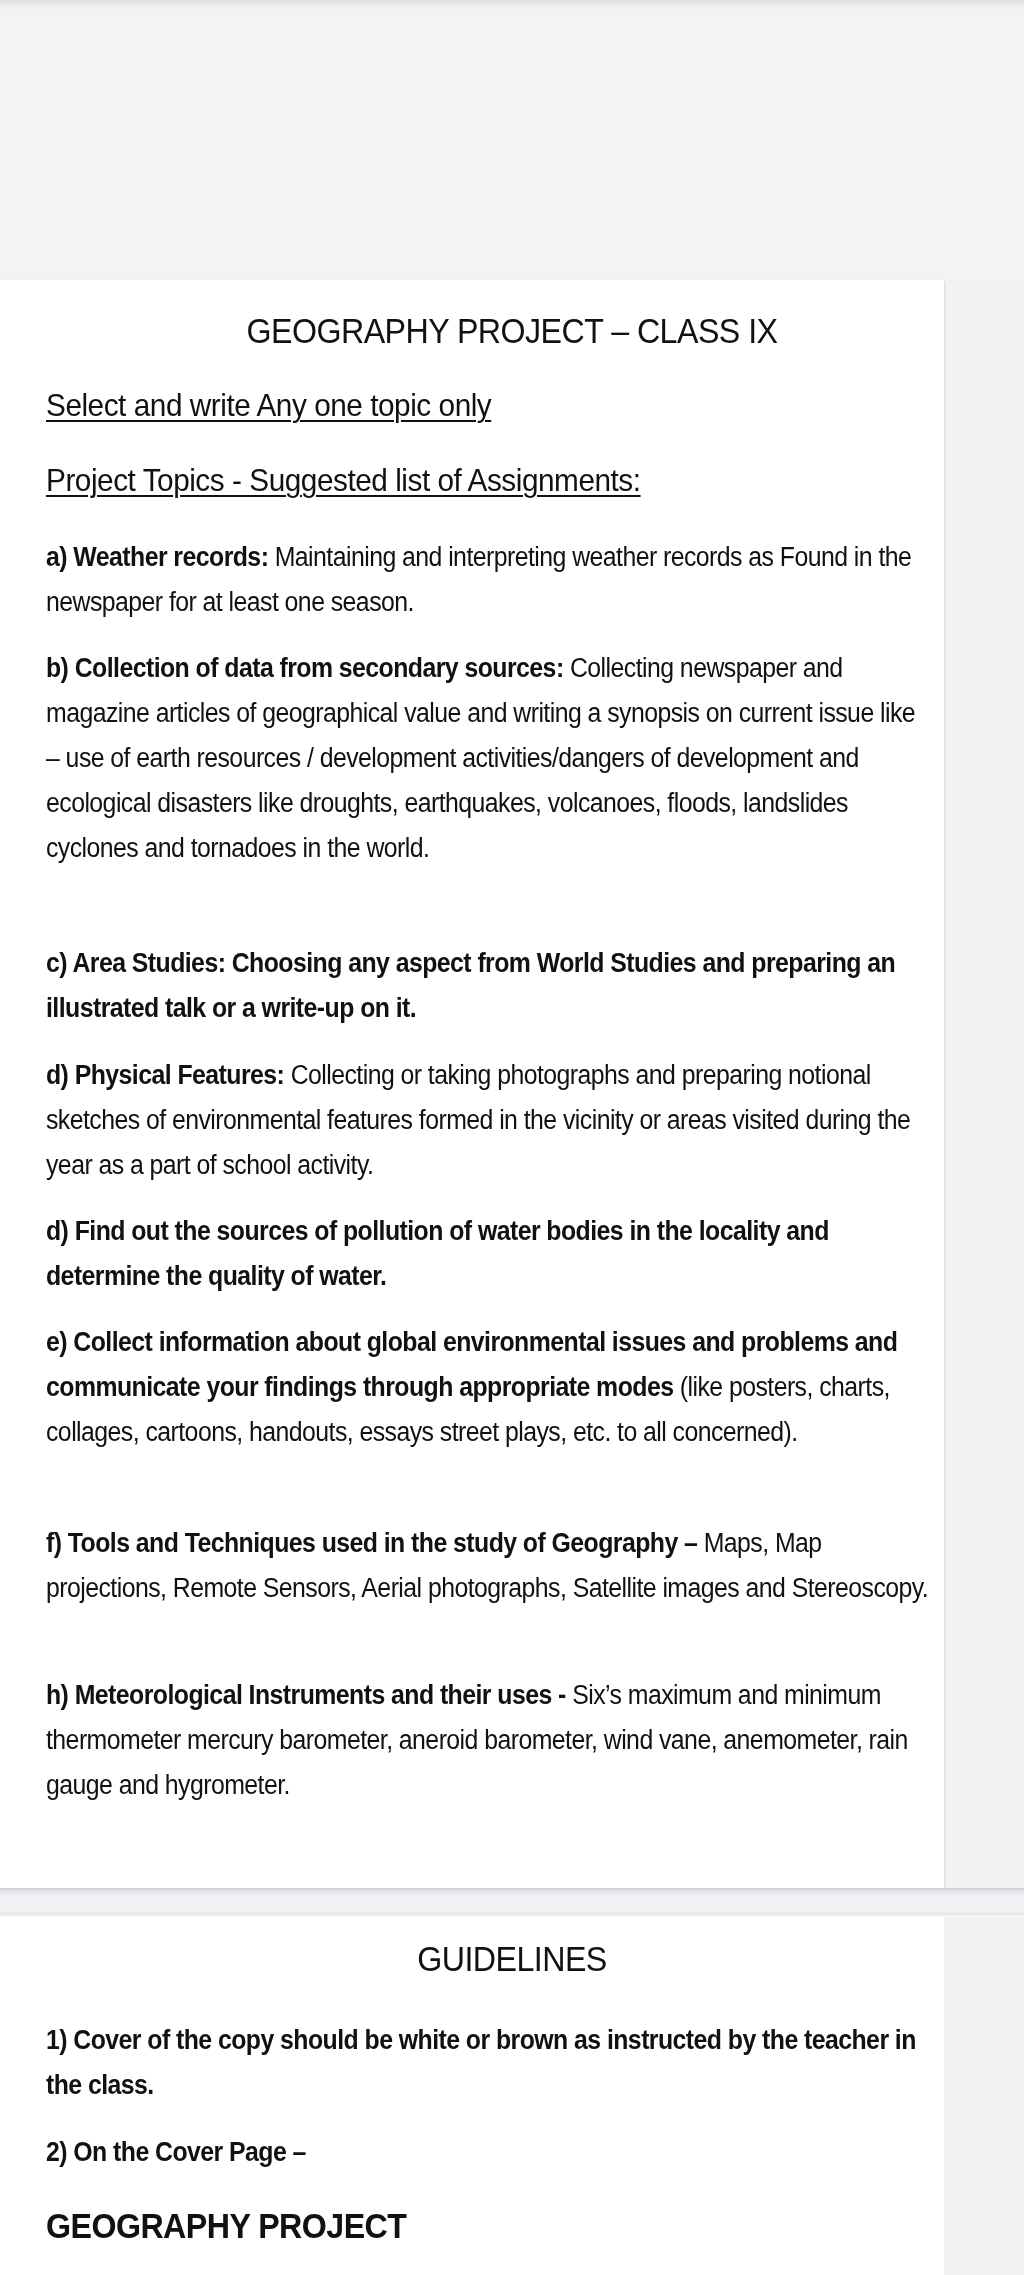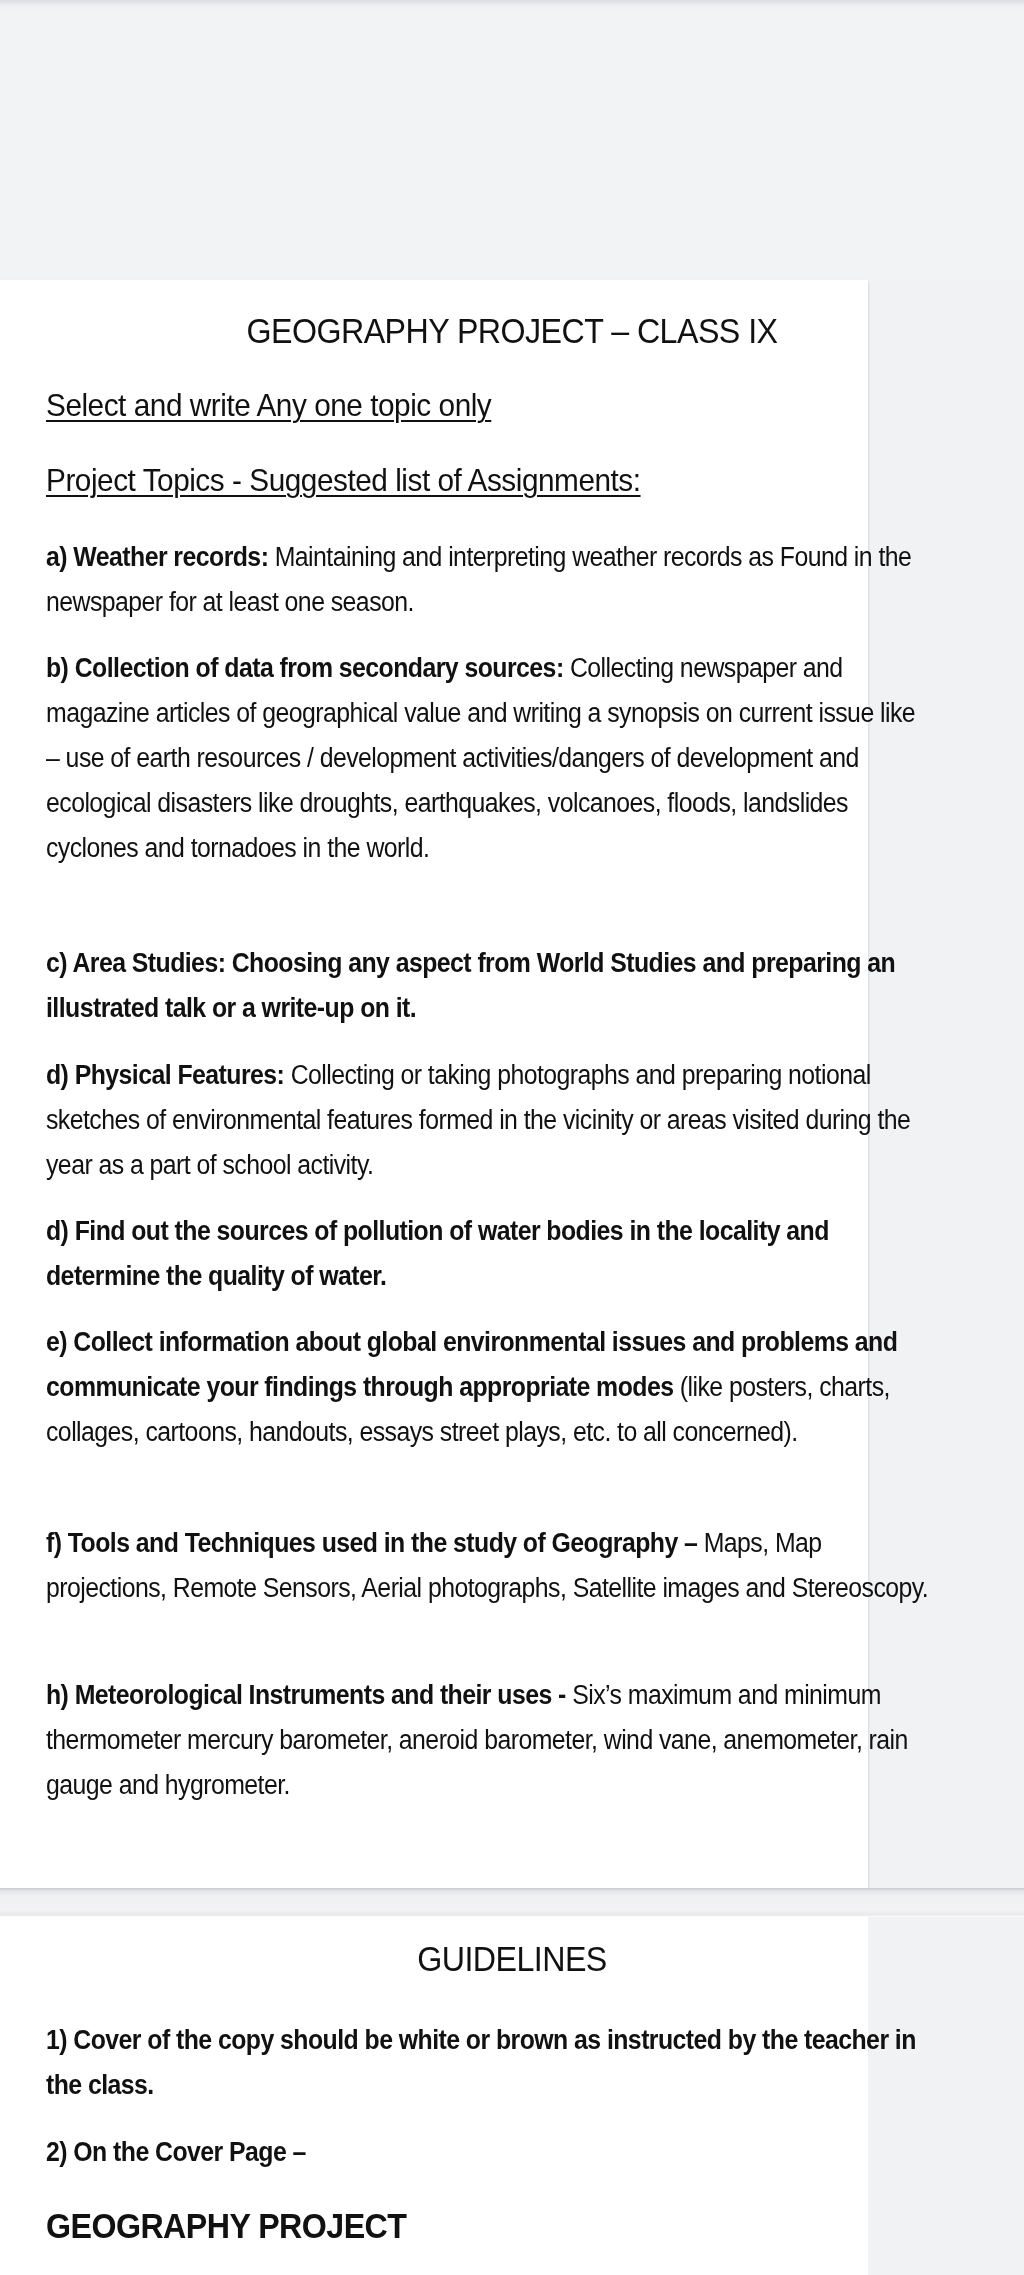--- a/index.html
+++ b/index.html
@@ -10,21 +10,21 @@
       overflow: hidden;
       font-family: "Liberation Sans", "DejaVu Sans", sans-serif;
       color: #111;
       position: relative;
     }
     .top-gap {
       position: absolute; left: 0; top: 0; width: 1024px; height: 280px;
       background: linear-gradient(#dcdde0 0px, #eef0f2 6px, #f2f3f5 12px, #f2f3f5 100%);
     }
     .page {
-      position: absolute; left: 0; width: 868px; background: #ffffff;
+      position: absolute; left: 0; width: 944px; background: #ffffff;
     }
     #page1 { top: 280px; height: 1608px; box-shadow: 0 2px 3px rgba(0,0,0,0.18); }
     .gap {
       position: absolute; left: 0; top: 1888px; width: 1024px; height: 29px;
       background: linear-gradient(#c9cacd 0px, #e4e5e8 3px, #f0f1f3 8px, #f2f2f3 22px, #e8e8ea 27px, #ffffff 29px);
     }
     #page2 { top: 1917px; height: 358px; }
 
     .title {
       position: absolute; left: 0; width: 1024px; text-align: center;

